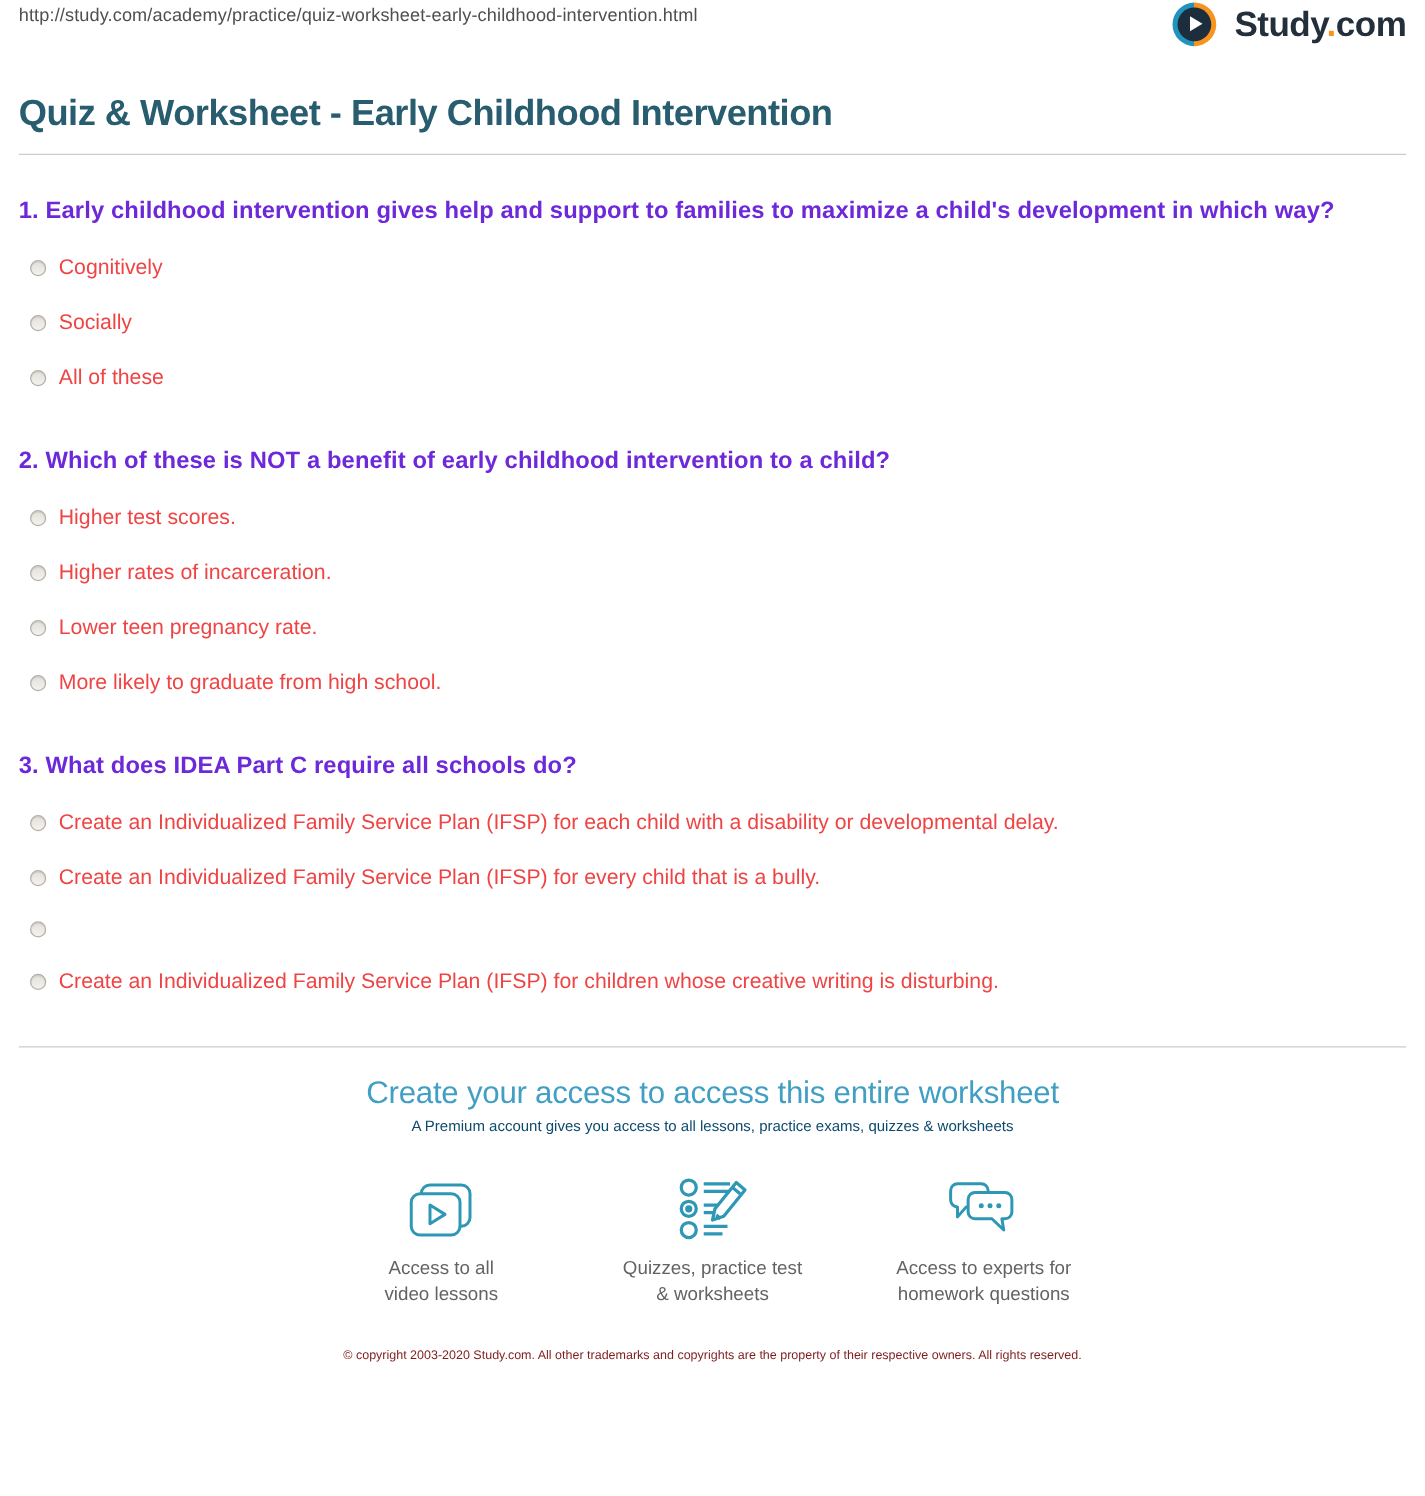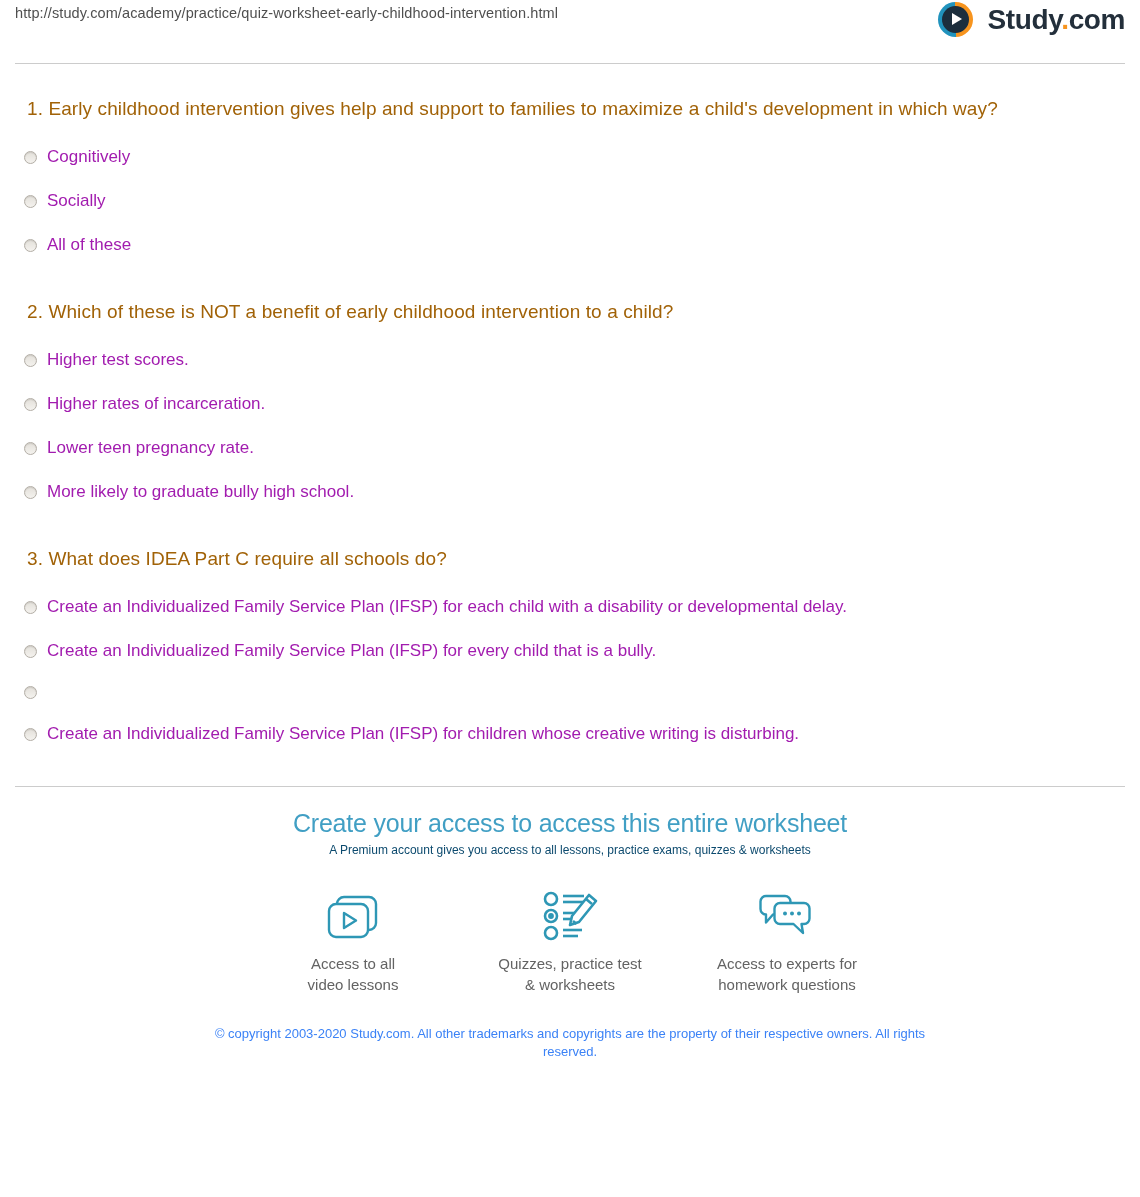--- a/index.html
+++ b/index.html
@@ -57,44 +57,44 @@
     line-height: 1.15;
   }
   .rule {
     border: none; border-top: 1px solid #ccc;
     margin: 15px 0 0 0;
   }
 
   
   .question { margin-top: 30px; }
   .question-text {
-    margin: 12px;
+    margin: 0;
     font-size: 19px;
-    font-weight: normal;
-    color: #a16207;
+    font-weight: bold;
+    color: #6d28d9;
     line-height: 29px;
     letter-spacing: 0.1px;
   }
   .options { margin: 9px 0 0 9px; }
   .option {
     display: flex; align-items: center;
     padding: 13px 0;
     cursor: pointer;
   }
   .radio {
     width: 13px; height: 13px; flex: 0 0 auto;
     border-radius: 50%;
     border: 1px solid #b3aea6;
     background: linear-gradient(#e3e0da, #f4f2ee);
     box-shadow: inset 0 1px 1px rgba(0,0,0,0.10);
     margin-right: 10px;
   }
   .option-label {
     font-size: 17px;
-    color: #a21caf;
+    color: #ef4444;
     line-height: 18px;
   }
 
   
   .cta-rule { margin-top: 30px; }
   .cta { text-align: center; }
   .cta-heading {
     margin: 22px auto 0 auto;
     font-size: 25px;
     font-weight: 300;
@@ -122,41 +122,42 @@
     color: #636363;
     line-height: 21px;
   }
   .feature svg { display: block; }
 
   
   .copyright {
     margin: 30px auto 0 auto;
     max-width: 740px;
     text-align: center;
-    font-size: 13px;
-    color: #3b82f6;
+    font-size: 10px;
+    color: #7f1d1d;
     line-height: 18px;
     padding-bottom: 30px;
   }
 </style>
 </head>
 <body>
 
 <div class="page">
 
   <div class="topbar">
     <div class="url">http://study.com/academy/practice/quiz-worksheet-early-childhood-intervention.html</div>
     <div class="logo">
       <span class="logo-icon">
           <span class="logo-play"></span>
         </span>
       <span class="logo-text"><span>Study</span><span class="logo-dot">.</span><span>com</span></span>
     </div>
   </div>
 
+  <h1 class="page-title">Quiz &amp; Worksheet - Early Childhood Intervention</h1>
   <hr class="rule">
 
   <div class="question">
     <p class="question-text">1. Early childhood intervention gives help and support to families to maximize a child's development in which way?</p>
     <div class="options">
       <div class="option">
         <span class="radio"></span>
         <span class="option-label">Cognitively</span>
       </div>
       <div class="option">
@@ -180,21 +181,21 @@
       <div class="option">
         <span class="radio"></span>
         <span class="option-label">Higher rates of incarceration.</span>
       </div>
       <div class="option">
         <span class="radio"></span>
         <span class="option-label">Lower teen pregnancy rate.</span>
       </div>
       <div class="option">
         <span class="radio"></span>
-        <span class="option-label">More likely to graduate bully high school.</span>
+        <span class="option-label">More likely to graduate from high school.</span>
       </div>
     </div>
   </div>
 
   <div class="question">
     <p class="question-text">3. What does IDEA Part C require all schools do?</p>
     <div class="options">
       <div class="option">
         <span class="radio"></span>
         <span class="option-label">Create an Individualized Family Service Plan (IFSP) for each child with a disability or developmental delay.</span>

